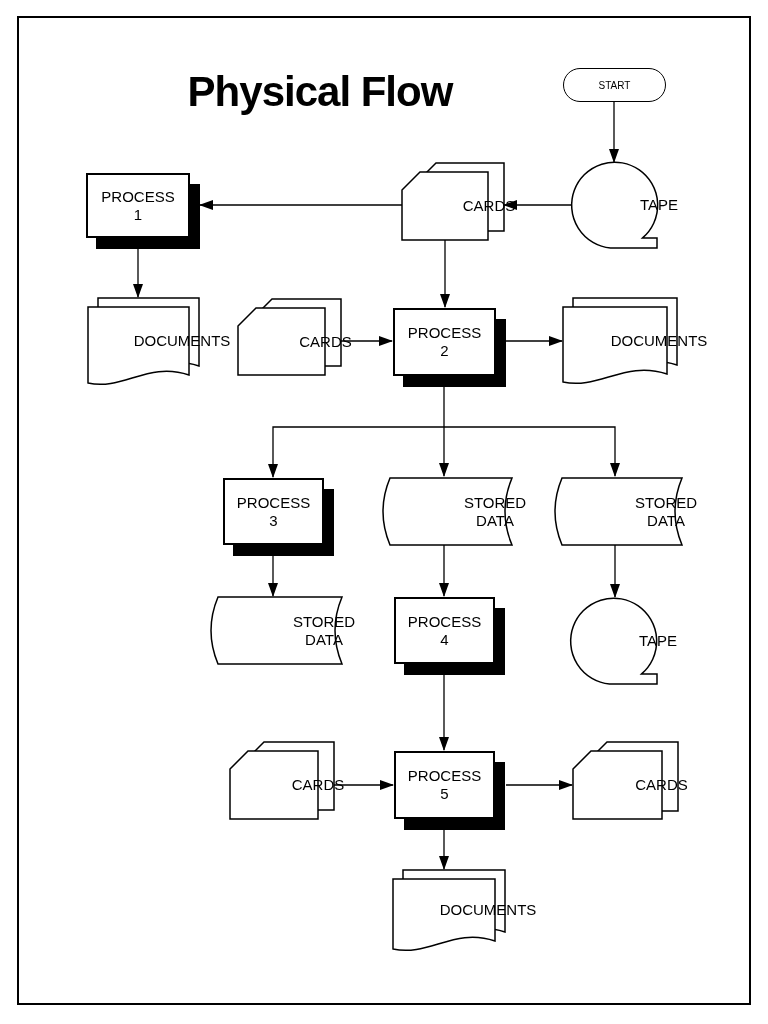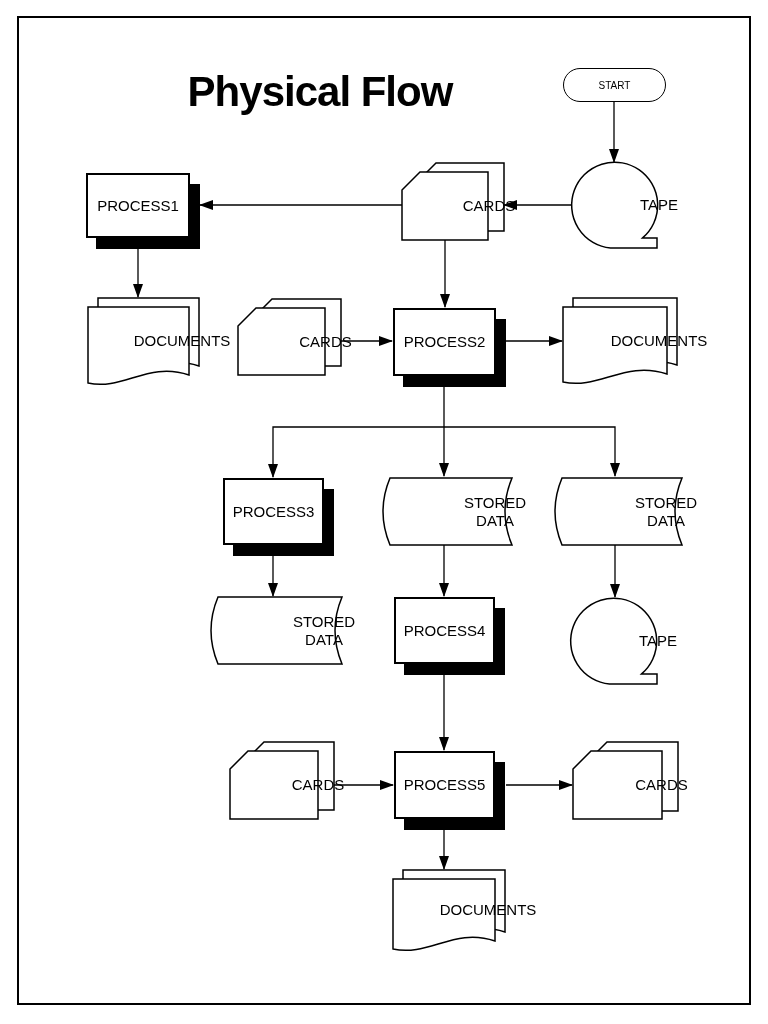--- a/index.html
+++ b/index.html
@@ -9,21 +9,21 @@
          border:2px solid #000;box-sizing:border-box;z-index:0;}
   .title{position:absolute;left:160px;top:64px;width:320px;height:56px;
          display:flex;align-items:center;justify-content:center;
          font-size:42px;font-weight:bold;letter-spacing:-1px;z-index:3;margin:0;}
   .layer{position:absolute;left:0;top:0;z-index:1;}
   .shape{fill:#ffffff;stroke:#000;stroke-width:1.5;}
   .conn{fill:none;stroke:#000;stroke-width:1.3;}
   .lbl{position:absolute;display:flex;flex-direction:column;align-items:center;justify-content:center;
        text-align:center;font-size:15px;line-height:18px;z-index:2;pointer-events:none;white-space:nowrap;padding-left:44px;}
   .proc{position:absolute;background:#fff;border:2px solid #000;box-sizing:border-box;
-        box-shadow:10px 11px 0 #000;display:flex;flex-direction:row;align-items:center;justify-content:center;
+        box-shadow:10px 11px 0 #000;display:flex;flex-direction:column;align-items:center;justify-content:center;
         text-align:center;font-size:15px;line-height:18px;z-index:2;}
   .stadium{position:absolute;left:563px;top:68px;width:103px;height:34px;background:#fff;
            border:1.5px solid #000;border-radius:17px;box-sizing:border-box;
            display:flex;align-items:center;justify-content:center;font-size:10px;z-index:2;}
 </style>
 </head>
 <body>
 
 <div class="page">
   <div class="frame"></div>

